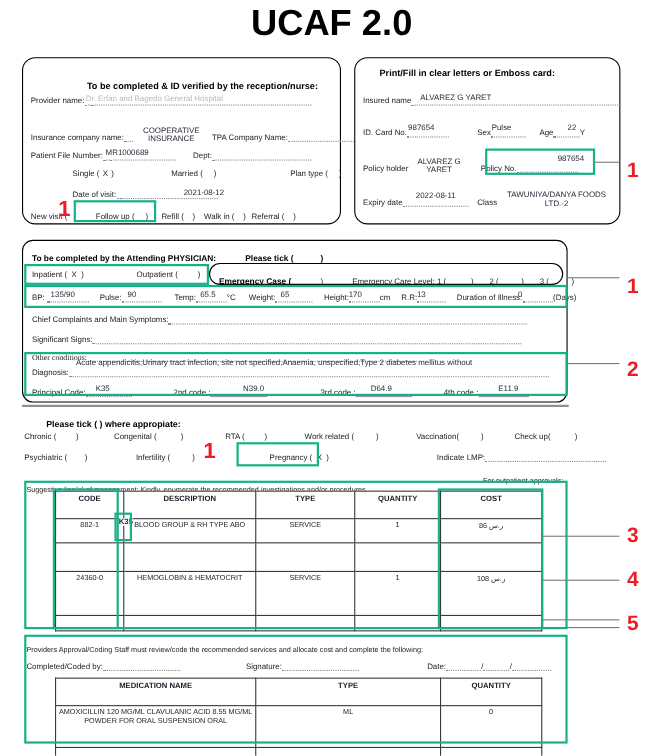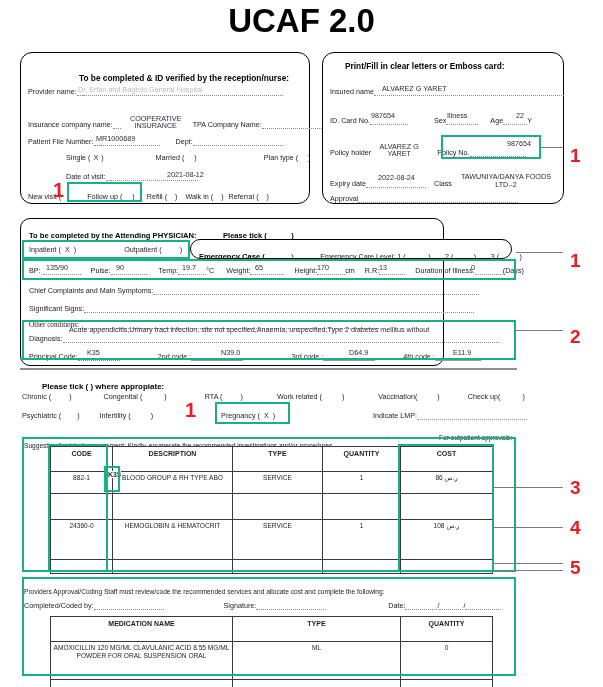--- a/index.html
+++ b/index.html
@@ -188,51 +188,47 @@
       <span class="lbl">Insured name</span>
       <span class="val" style="position:absolute; left:52px; top:-2px;">ALVAREZ G YARET</span>
       <span class="dots" style="width:190px; height:9px;"></span>
     </div>
 
     <div class="row" style="left:7px; top:62px;">
       <span class="lbl">ID. Card No.</span>
       <span class="val" style="position:absolute; left:41px; top:-4px;">987654</span>
       <span class="dots" style="width:38px; height:9px;"></span>
       <span class="lbl" style="margin-left:26px;text-align:center;">Sex</span>
-      <span class="val" style="position:absolute; left:117px; top:-4px;">Illness</span>
+      <span class="val" style="position:absolute; left:117px; top:-4px;">Pulse</span>
       <span class="dots" style="width:32px; height:9px;"></span>
       <span class="lbl" style="margin-left:12px;">Age</span>
       <span class="val" style="position:absolute; left:186px; top:-4px;">22</span>
       <span class="dots" style="width:24px; height:9px;"></span>
       <span class="lbl">Y</span>
     </div>
 
     <div class="row" style="left:7px; top:90px;">
       <span class="lbl">Policy holder</span>
       <span class="lbl" style="width:56px; display:inline-block; text-align:center; white-space:normal; line-height:1.0; color:#2a2a38;">ALVAREZ G YARET</span>
       <span class="lbl" style="margin-left:10px;">Policy No.</span>
       <span class="val" style="position:absolute; left:177px; top:-4px;">987654</span>
       <span class="dots" style="width:56px; height:9px;"></span>
     </div>
 
     <div class="row" style="left:7px; top:120px;">
       <span class="lbl">Expiry date</span>
-      <span class="val" style="position:absolute; left:48px; top:0px;">2022-08-24</span>
+      <span class="val" style="position:absolute; left:48px; top:0px;">2022-08-11</span>
       <span class="dots" style="width:60px; height:9px;"></span>
       <span class="lbl" style="margin-left:8px;">Class</span>
       <span class="lbl" style="width:108px; display:inline-block; text-align:center; white-space:normal; line-height:1.05; color:#2a2a38;">TAWUNIYA/DANYA FOODS LTD.-2</span>
     </div>
 
-    <div class="row" style="left:7px; top:140px;">
-      <span class="lbl">Approval</span>
-      <span class="dots" style="width:160px; height:9px;"></span>
-    </div>
-  </div>
-
-  <div class="panel" style="left:20px; top:218px; width:424px; height:148px; border-radius:10px;">
+  </div>
+
+  <div class="panel" style="left:20px; top:218px; width:496px; height:148px; border-radius:10px;">
     <div style="position:absolute; left:8px; top:5px;">
       <span class="lbl-b">To be completed by the Attending PHYSICIAN:</span>
       <span class="lbl-b" style="margin-left:22px;">Please tick (</span>
       <span class="lbl-b" style="margin-left:20px;">)</span>
     </div>
 
     <div class="row" style="left:8px; top:26px;">
       <span class="lbl">Inpatient (</span>
       <span class="val" style="margin:0 4px;">X</span>
       <span class="lbl">)</span>
@@ -255,21 +251,21 @@
     </div>
 
     <div class="row" style="left:8px; top:46px;">
       <span class="lbl">BP:</span>
       <span class="val" style="position:absolute; left:17px; top:-2px;">135/90</span>
       <span class="dots" style="width:38px; height:9px; margin-left:2px;"></span>
       <span class="lbl" style="margin-left:10px;">Pulse:</span>
       <span class="val" style="position:absolute; left:87px; top:-2px;">90</span>
       <span class="dots" style="width:36px; height:9px;"></span>
       <span class="lbl" style="margin-left:12px;">Temp:</span>
-      <span class="val" style="position:absolute; left:153px; top:-2px;">19.7</span>
+      <span class="val" style="position:absolute; left:153px; top:-2px;">65.5</span>
       <span class="dots" style="width:28px; height:9px;"></span>
       <span class="lbl">°C</span>
       <span class="lbl" style="margin-left:12px;">Weight:</span>
       <span class="val" style="position:absolute; left:226px; top:-2px;">65</span>
       <span class="dots" style="width:34px; height:9px;"></span>
       <span class="lbl" style="margin-left:10px;">Height:</span>
       <span class="val" style="position:absolute; left:288px; top:-2px;">170</span>
       <span class="dots" style="width:28px; height:9px;"></span>
       <span class="lbl">cm</span>
       <span class="lbl" style="margin-left:10px;">R.R:</span>
@@ -303,21 +299,21 @@
     </div>
 
     <div class="row" style="left:8px; top:132px;">
       <span class="lbl">Principal Code:</span>
       <span class="val" style="position:absolute; left:58px; top:-3px;">K35</span>
       <span class="dots" style="width:42px; height:9px;"></span>
       <span class="lbl" style="margin-left:38px;">2nd code :</span>
       <span class="val" style="position:absolute; left:192px; top:-3px;">N39.0</span>
       <span class="uline" style="width:52px; height:9px;"></span>
       <span class="lbl" style="margin-left:48px;text-align:right;">3rd code :</span>
-      <span class="val" style="position:absolute; left:320px; top:-3px;text-align:center;">D64.9</span>
+      <span class="val" style="position:absolute; left:308px; top:-3px;text-align:center;">D64.9</span>
       <span class="uline" style="width:52px; height:9px;"></span>
       <span class="lbl" style="margin-left:28px;">4th code :</span>
       <span class="val" style="position:absolute; left:424px; top:-3px;">E11.9</span>
       <span class="uline" style="width:46px; height:9px;"></span>
     </div>
   </div>
 
   <div class="sep" style="left:20px; top:368px; width:497px;"></div>
 
   <div style="position:absolute; left:22px; top:375px;">
@@ -342,21 +338,21 @@
     <span class="lbl">)</span>
     <span class="lbl" style="margin-left:28px;">Check up(</span>
     <span class="val" style="width:22px;"></span>
     <span class="lbl">)</span>
   </div>
 
   <div class="row" style="left:22px; top:410px;">
     <span class="lbl">Psychiatric (</span>
     <span class="val" style="width:16px;"></span>
     <span class="lbl">)</span>
-    <span class="lbl" style="margin-left:20px;text-align:center;">Infertility (</span>
+    <span class="lbl" style="margin-left:44px;text-align:center;">Infertility (</span>
     <span class="val" style="width:20px;"></span>
     <span class="lbl">)</span>
     <span class="lbl" style="margin-left:68px;">Pregnancy (</span>
     <span class="val" style="margin:0 4px;">X</span>
     <span class="lbl">)</span>
     <span class="lbl" style="margin-left:98px;">Indicate LMP:</span>
     <span class="dots" style="width:110px; height:9px;"></span>
   </div>
 
   <div style="position:absolute; left:24px; top:434px; width:488px;">

